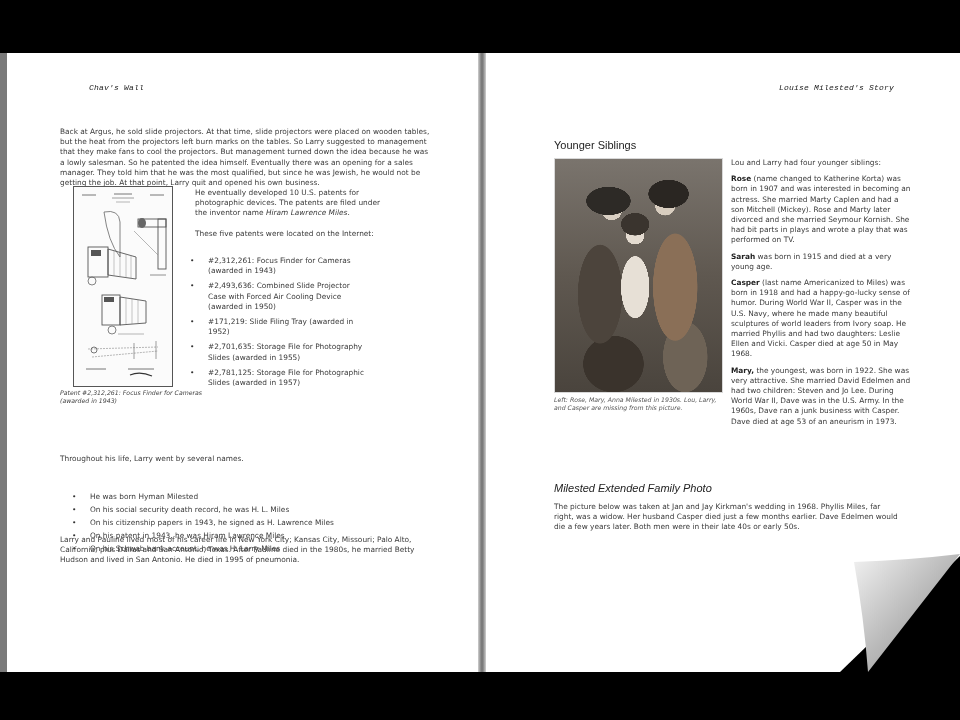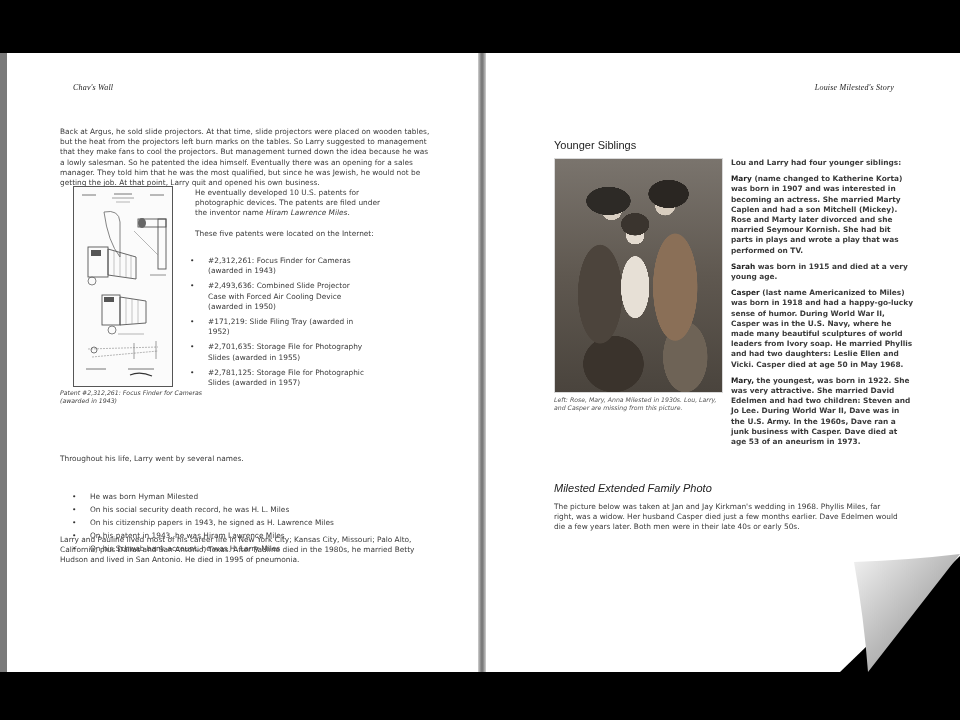--- a/index.html
+++ b/index.html
@@ -7,22 +7,22 @@
          font-family:"DejaVu Sans", sans-serif; color:#333; }
   .band-top { position:absolute; left:0; top:0; width:960px; height:53px; background:#000; }
   .band-bottom { position:absolute; left:0; top:672px; width:960px; height:48px; background:#000; }
   .left-edge { position:absolute; left:0; top:53px; width:7px; height:619px; background:#7a7a7a; }
   .gutter { position:absolute; left:478px; top:53px; width:8px; height:619px;
             background:linear-gradient(90deg,#d0d0d0,#7b7b7b 40%,#7b7b7b 60%,#d0d0d0); }
   .page { position:absolute; top:53px; height:619px; background:#fff; }
   .page.left { left:7px; width:471px; }
   .page.right { left:486px; width:474px; }
 
-  .running-head { position:absolute; top:30px; font-family:Liberation Serif, serif; font-style:italic;
-                  font-size:8px; color:#222; letter-spacing:0.2px; }
+  .running-head { position:absolute; top:30px; font-family:Liberation Mono, monospace; font-style:italic;
+                  font-size:8px; color:#222; letter-spacing:0.2px;margin-left:16px; }
   .p { font-size:7.4px; line-height:10.2px; color:#3a3a3a; margin:0; }
   .abs { position:absolute; }
 
   
   .intro { left:53px; top:63px; width:370px;margin-top:11px; }
   .patent-fig { left:66px; top:133px; width:98px; height:199px; border:1.5px solid #555;
                 background:#fbfbfb; }
   .fig-caption { left:53px; top:336px; width:170px; font-style:italic; font-size:6.2px; line-height:8px; color:#444; }
   .patents-text { left:188px; top:135px; width:190px; }
   ul.bullets { list-style:none; margin:0; padding:0; }
@@ -46,21 +46,21 @@
       radial-gradient(ellipse 10% 7% at 66% 20%, #d8cdbf 0 60%, transparent 61%),
       radial-gradient(ellipse 9% 6% at 48% 33%, #e4dbd0 0 60%, transparent 61%),
       radial-gradient(ellipse 14% 22% at 48% 55%, #e7e0d6 0 60%, transparent 61%),
       radial-gradient(ellipse 22% 35% at 27% 58%, #4c443c 0 60%, transparent 61%),
       radial-gradient(ellipse 22% 38% at 72% 55%, #8a6f57 0 60%, transparent 61%),
       radial-gradient(ellipse 30% 20% at 35% 88%, #3a332c 0 60%, transparent 61%),
       radial-gradient(ellipse 22% 25% at 78% 85%, #6e6356 0 60%, transparent 61%),
       linear-gradient(180deg,#7a746d,#5f5850 50%,#4a443d);
       border:1px solid #d8d8d8; }
   .photo-caption { left:68px; top:343px; width:170px; font-style:italic; font-size:6.2px; line-height:8px; color:#555; }
-  .siblings { left:245px; top:105px; width:182px;font-weight:bold; }
+  .siblings { left:245px; top:105px; width:182px; }
   .siblings .p { margin-bottom:6px; }
   .siblings b { color:#222; }
   .family-para { left:68px; top:449px; width:345px; }
 
   .curl { position:absolute; left:840px; top:548px; width:120px; height:124px; }
 </style>
 </head>
 <body>
 
 <div class="band-top"></div>
@@ -145,21 +145,21 @@
 <div class="page right">
   <div class="running-head" style="right:66px;">Louise Milested's Story</div>
 
   <div class="abs h2" style="left:68px; top:86px;">Younger Siblings</div>
 
   <div class="abs photo"></div>
   <div class="abs photo-caption">Left: Rose, Mary, Anna Milested in 1930s. Lou, Larry, and Casper are missing from this picture.</div>
 
   <div class="abs siblings">
     <p class="p">Lou and Larry had four younger siblings:</p>
-    <p class="p"><b>Mary</b><span> (name changed to Katherine Korta) was born in 1907 and was interested in becoming an actress. She married Marty Caplen and had a son Mitchell (Mickey). Rose and Marty later divorced and she married Seymour Kornish. She had bit parts in plays and wrote a play that was performed on TV.</span></p>
+    <p class="p"><b>Rose</b><span> (name changed to Katherine Korta) was born in 1907 and was interested in becoming an actress. She married Marty Caplen and had a son Mitchell (Mickey). Rose and Marty later divorced and she married Seymour Kornish. She had bit parts in plays and wrote a play that was performed on TV.</span></p>
     <p class="p"><b>Sarah</b><span> was born in 1915 and died at a very young age.</span></p>
     <p class="p"><b>Casper</b><span> (last name Americanized to Miles) was born in 1918 and had a happy-go-lucky sense of humor. During World War II, Casper was in the U.S. Navy, where he made many beautiful sculptures of world leaders from Ivory soap. He married Phyllis and had two daughters: Leslie Ellen and Vicki. Casper died at age 50 in May 1968.</span></p>
     <p class="p"><b>Mary,</b><span> the youngest, was born in 1922. She was very attractive. She married David Edelmen and had two children: Steven and Jo Lee. During World War II, Dave was in the U.S. Army. In the 1960s, Dave ran a junk business with Casper. Dave died at age 53 of an aneurism in 1973.</span></p>
   </div>
 
   <div class="abs h2 h2-ital" style="left:68px; top:429px;">Milested Extended Family Photo</div>
   <p class="p abs family-para">The picture below was taken at Jan and Jay Kirkman's wedding in 1968. Phyllis Miles, far right, was a widow. Her husband Casper died just a few months earlier. Dave Edelmen would die a few years later. Both men were in their late 40s or early 50s.</p>
 </div>
 
 <svg class="curl" viewBox="0 0 120 124">

